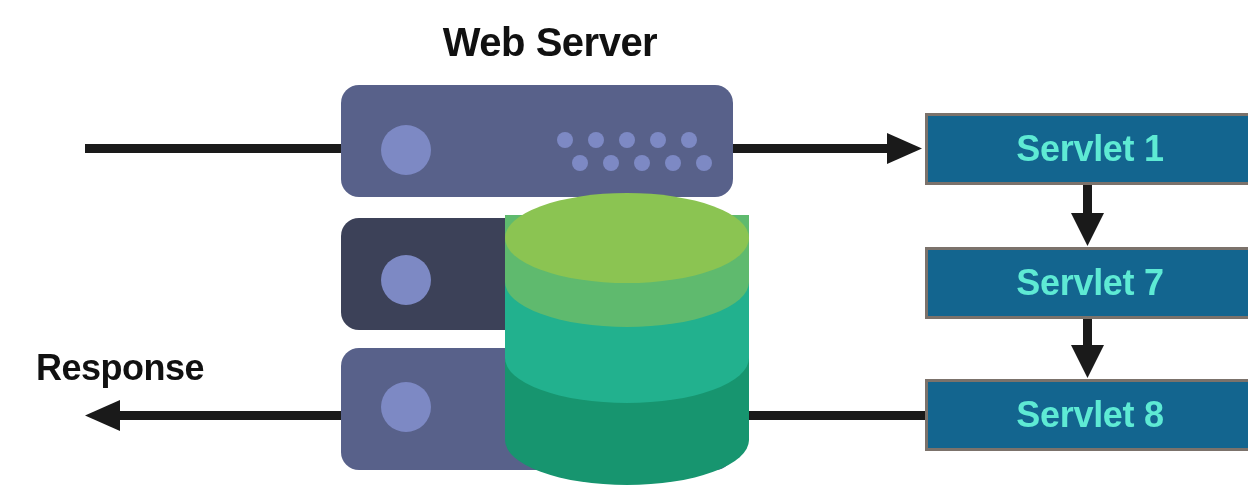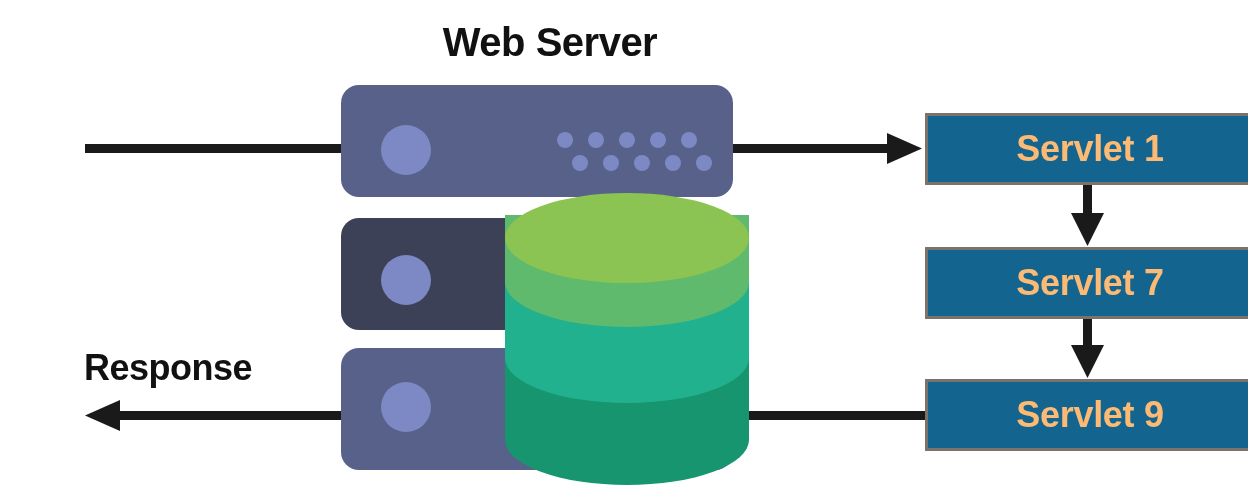--- a/index.html
+++ b/index.html
@@ -36,21 +36,20 @@
     left: 45px;
     top: 90px;
     font-size: 36px;
     letter-spacing: -0.5px;
   }
   #label-response {
     left: 36px;
     top: 350px;
     font-size: 36px;
     letter-spacing: -0.5px;
-    margin-left: 48px;
   }
 
   
   .layer {
     position: absolute;
     left: 0;
     top: 0;
     width: 1248px;
     height: 485px;
   }
@@ -59,21 +58,21 @@
   .servlet-box {
     position: absolute;
     box-sizing: border-box;
     background: #13658F;
     border: 3px solid #7B726B;
     display: flex;
     align-items: center;
     justify-content: center;
   }
   .servlet-box .servlet-label {
-    color: #fdba74;
+    color: #5eead4;
     font-size: 36px;
     font-weight: bold;
     letter-spacing: -0.3px;
     line-height: 1;
   }
   #servlet-box-0 { left: 925px; top: 113px; width: 330px; height: 72px; }
   #servlet-box-1 { left: 925px; top: 247px; width: 330px; height: 72px; }
   #servlet-box-2 { left: 925px; top: 379px; width: 330px; height: 72px; }
 </style>
 </head>
@@ -171,16 +170,16 @@
 
   <div class="servlet-box" id="servlet-box-0">
     <span class="servlet-label">Servlet 1</span>
   </div>
 
   <div class="servlet-box" id="servlet-box-1">
     <span class="servlet-label">Servlet 7</span>
   </div>
 
   <div class="servlet-box" id="servlet-box-2">
-    <span class="servlet-label">Servlet 9</span>
+    <span class="servlet-label">Servlet 8</span>
   </div>
 
 </div>
 
 </body></html>

